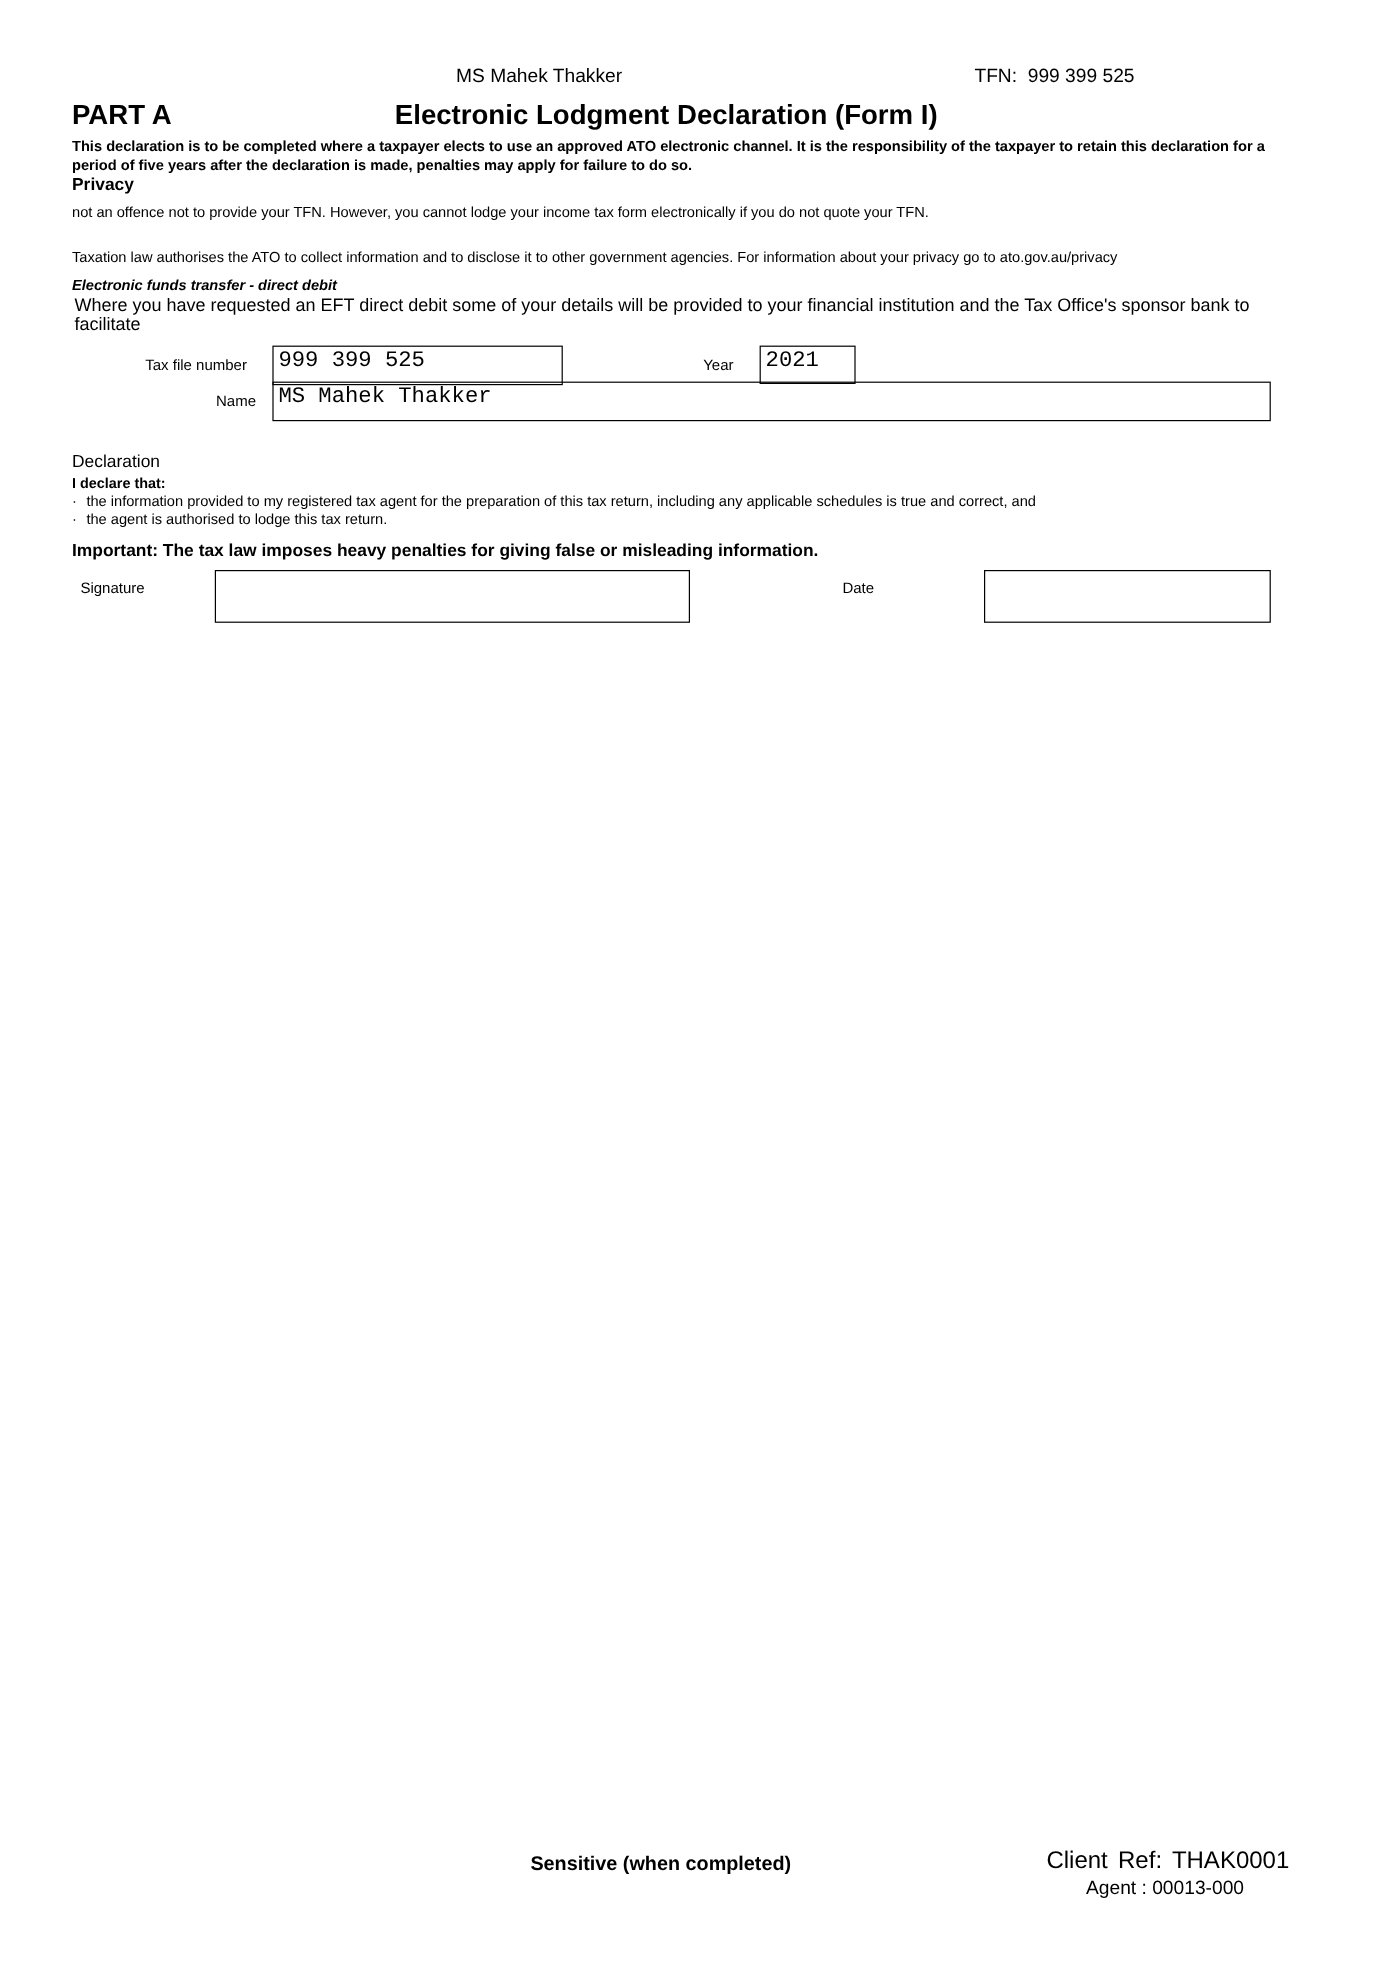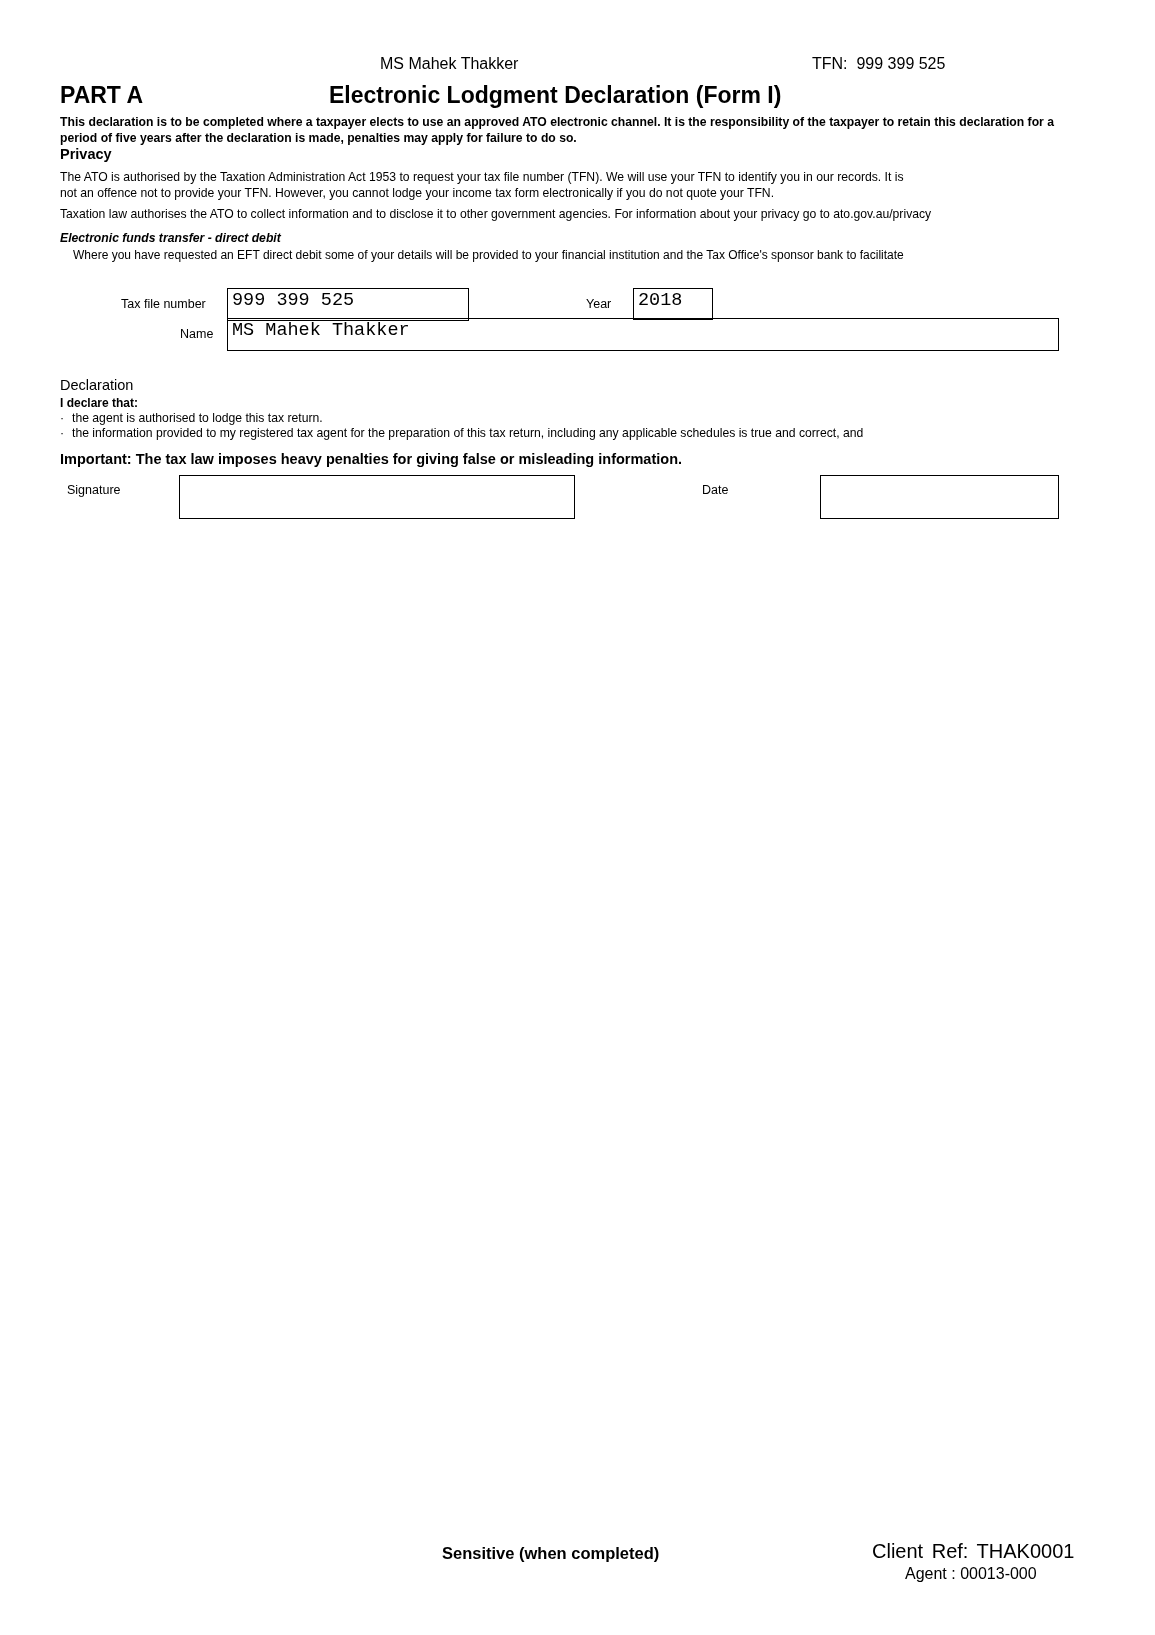--- a/index.html
+++ b/index.html
@@ -10,21 +10,21 @@
     .abs { position: absolute; white-space: nowrap; }
     .hdr-name { left: 380px; top: 55px; font-size: 16px; }
     .hdr-tfn { left: 812px; top: 55px; font-size: 16px; }
     .part { left: 60px; top: 82px; font-size: 23px; font-weight: bold; }
     .title { left: 329px; top: 82px; font-size: 23px; font-weight: bold; }
     .intro { left: 60px; top: 114px; font-size: 12.2px; font-weight: bold; line-height: 16px; white-space: normal; width: 1000px; }
     .h-privacy { left: 60px; top: 146px; font-size: 14.5px; font-weight: bold; }
     .p1 { left: 60px; top: 169px; font-size: 12.2px; line-height: 16px; white-space: normal; width: 1000px; }
     .p2 { left: 60px; top: 207px; font-size: 12.2px; }
     .h-eft { left: 60px; top: 231px; font-size: 12.2px; font-weight: bold; font-style: italic; }
-    .p3 { left: 73px; top: 247px; font-size: 12px; line-height: 16px; white-space: normal; width: 1000px; }
+    .p3 { left: 62px; top: 247px; font-size: 15px; line-height: 16px; white-space: normal; width: 1000px; }
     .p3 .l2 { word-spacing: 3px; }
     .lbl { font-size: 12.5px; }
     .lbl-tfn { left: 121px; top: 297px; }
     .lbl-name { left: 180px; top: 327px; }
     .lbl-year { left: 586px; top: 297px; }
     .box { position: absolute; border: 1.5px solid #000; box-sizing: border-box; }
     .field-val { font-family: "Liberation Mono", monospace; font-size: 18.5px; position: absolute; left: 4px; top: 1px; white-space: nowrap; }
     .box-tfn { left: 227px; top: 288px; width: 242px; height: 33px; }
     .box-year { left: 633px; top: 288px; width: 80px; height: 32px; }
     .box-name { left: 227px; top: 318px; width: 832px; height: 33px; }
@@ -49,48 +49,47 @@
   <span>TFN:</span>&nbsp;
   <span>999 399 525</span>
 </div>
 
 <div class="abs part">PART A</div>
 <div class="abs title">Electronic Lodgment Declaration (Form I)</div>
 <div class="abs intro">This declaration is to be completed where a taxpayer elects to use an approved ATO electronic channel.  It is the responsibility of the taxpayer to retain this declaration for a period of five years after the declaration is made, penalties may apply for failure to do so.</div>
 
 <div class="abs h-privacy">Privacy</div>
 <div class="abs p1">
-  <div>The ATO is authorised by the Taxation Administration Act 1953 to request your tax file number (TFN). We will use your TFN to identify you in our records. It is</div>
   <div>not an offence not to provide your TFN. However, you cannot lodge your income tax form electronically if you do not quote your TFN.</div>
 </div>
 <div class="abs p2">Taxation law authorises the ATO to collect information and to disclose it to other government agencies. For information about your privacy go to ato.gov.au/privacy</div>
 
 <div class="abs h-eft">Electronic funds transfer - direct debit</div>
 <div class="abs p3">
   <div>Where you have requested an EFT direct debit some of your details will be provided to your financial institution and the Tax Office's sponsor bank to facilitate</div>
 </div>
 
 <div class="abs lbl lbl-tfn">Tax file number</div>
 <div class="box box-tfn">
   <span class="field-val">999 399 525</span>
 </div>
 <div class="abs lbl lbl-year">Year</div>
 <div class="box box-year">
-  <span class="field-val">2018</span>
+  <span class="field-val">2021</span>
 </div>
 <div class="abs lbl lbl-name">Name</div>
 <div class="box box-name">
   <span class="field-val">MS Mahek Thakker</span>
 </div>
 
 <div class="abs h-decl">Declaration</div>
 <div class="abs decl-lead">I declare that:</div>
 <div class="abs bullets">
+  <div><span class="dot">·</span><span>the information provided to my registered tax agent for the preparation of this tax return, including any applicable schedules is true and correct, and</span></div>
   <div><span class="dot">·</span><span>the agent is authorised to lodge this tax return.</span></div>
-  <div><span class="dot">·</span><span>the information provided to my registered tax agent for the preparation of this tax return, including any applicable schedules is true and correct, and</span></div>
 </div>
 <div class="abs important">Important:  The tax law imposes heavy penalties for giving false or misleading information.</div>
 
 <div class="abs lbl lbl-sig">Signature</div>
 <div class="box box-sig">
   <span class="field-val"></span>
 </div>
 <div class="abs lbl lbl-date">Date</div>
 <div class="box box-date">
   <span class="field-val"></span>

